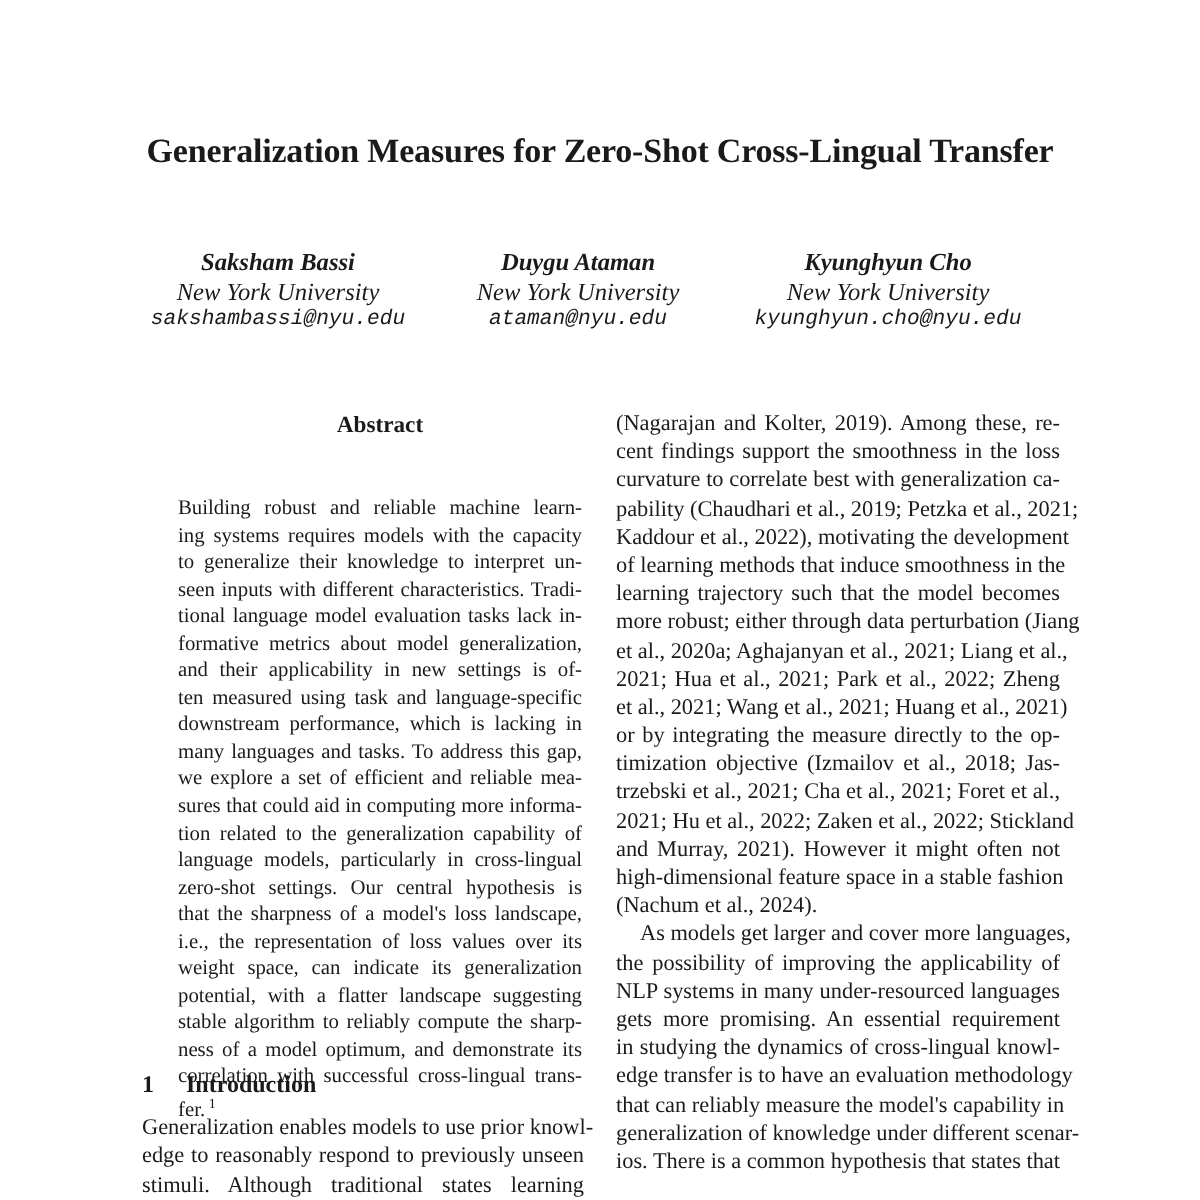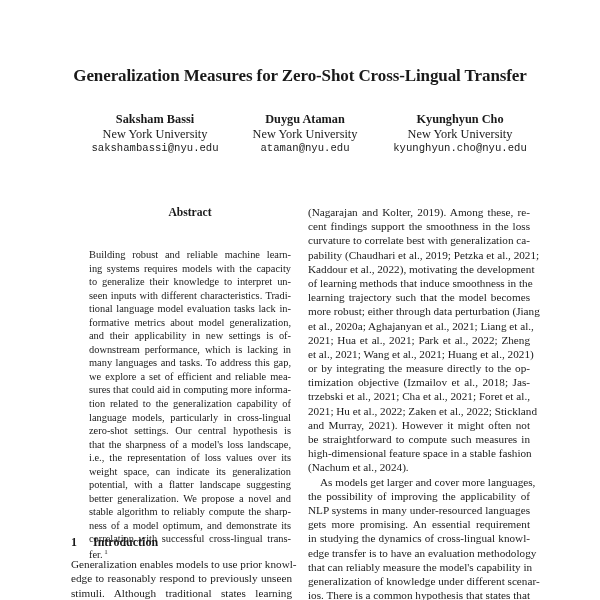--- a/index.html
+++ b/index.html
@@ -1,20 +1,20 @@
 <!DOCTYPE html>
 <html><head>
   <meta charset="utf-8">
   <style>
     html, body { margin:0; padding:0; background:#ffffff; }
     body { width:600px; height:600px; position:relative; overflow:hidden;
            font-family:"Liberation Serif", "DejaVu Serif", serif; color:#1a1a1a; }
     .title { position:absolute; top:66px; left:0; width:600px; text-align:center;
              font-weight:bold; font-size:17px; letter-spacing:-0.1px; }
-    .authors { position:absolute; top:112px; left:70px; width:460px; display:flex; justify-content:flex-end; }
+    .authors { position:absolute; top:124px; left:70px; width:460px; display:flex; justify-content:flex-start;font-style:italic; }
     .author { text-align:center; font-size:12.3px; line-height:14.6px; }
     .author .name { font-weight:bold; }
     .author .email { font-family:"Liberation Mono", "DejaVu Sans Mono", monospace; font-size:10.6px; }
     .a1 { width:150px; margin-left:-6px; }
     .a2 { width:150px; }
     .a3 { width:160px; margin-right:-10px; }
     .abs-head { position:absolute; top:206px; left:89px; width:202px; text-align:center; font-weight:bold; font-size:11.6px; }
     .abstract { position:absolute; top:236px; left:89px; width:202px; font-size:10.4px; line-height:13.55px;margin-top:12px; }
     .col2 { position:absolute; top:205px; left:308px; width:222px; font-size:11.2px; line-height:14.2px; }
     .line { white-space:nowrap; text-align:justify; text-align-last:justify; display:block; height:13.55px; }
@@ -53,32 +53,32 @@
 <div class="abs-head">Abstract</div>
 
 <div class="abstract" id="abstract">
     <span class="line">Building robust and reliable machine learn-</span>
     <span class="line">ing systems requires models with the capacity</span>
     <span class="line">to generalize their knowledge to interpret un-</span>
     <span class="line">seen inputs with different characteristics. Tradi-</span>
     <span class="line">tional language model evaluation tasks lack in-</span>
     <span class="line">formative metrics about model generalization,</span>
     <span class="line">and their applicability in new settings is of-</span>
+    <span class="line">ten measured using task and language-specific</span>
     <span class="line">downstream performance, which is lacking in</span>
     <span class="line">many languages and tasks. To address this gap,</span>
     <span class="line">we explore a set of efficient and reliable mea-</span>
     <span class="line">sures that could aid in computing more informa-</span>
     <span class="line">tion related to the generalization capability of</span>
     <span class="line">language models, particularly in cross-lingual</span>
     <span class="line">zero-shot settings. Our central hypothesis is</span>
     <span class="line">that the sharpness of a model's loss landscape,</span>
     <span class="line">i.e., the representation of loss values over its</span>
     <span class="line">weight space, can indicate its generalization</span>
     <span class="line">potential, with a flatter landscape suggesting</span>
-    <span class="line">better generalization. We propose a novel and</span>
     <span class="line">stable algorithm to reliably compute the sharp-</span>
     <span class="line">ness of a model optimum, and demonstrate its</span>
     <span class="line">correlation with successful cross-lingual trans-</span>
     <span class="line last">fer.<sup> 1</sup></span>
   </div>
 
 <div class="sec">
   <span class="num">1</span><span>Introduction</span>
 </div>
 
@@ -98,21 +98,20 @@
     <span class="line">learning trajectory such that the model becomes</span>
     <span class="line">more robust; either through data perturbation (Jiang</span>
     <span class="line">et al., 2020a; Aghajanyan et al., 2021; Liang et al.,</span>
     <span class="line">2021; Hua et al., 2021; Park et al., 2022; Zheng</span>
     <span class="line">et al., 2021; Wang et al., 2021; Huang et al., 2021)</span>
     <span class="line">or by integrating the measure directly to the op-</span>
     <span class="line">timization objective (Izmailov et al., 2018; Jas-</span>
     <span class="line">trzebski et al., 2021; Cha et al., 2021; Foret et al.,</span>
     <span class="line">2021; Hu et al., 2022; Zaken et al., 2022; Stickland</span>
     <span class="line">and Murray, 2021).  However it might often not</span>
-    <span class="line">be straightforward to compute such measures in</span>
     <span class="line">high-dimensional feature space in a stable fashion</span>
     <span class="line last">(Nachum et al., 2024).</span>
     <span class="line indent">As models get larger and cover more languages,</span>
     <span class="line">the possibility of improving the applicability of</span>
     <span class="line">NLP systems in many under-resourced languages</span>
     <span class="line">gets more promising.  An essential requirement</span>
     <span class="line">in studying the dynamics of cross-lingual knowl-</span>
     <span class="line">edge transfer is to have an evaluation methodology</span>
     <span class="line">that can reliably measure the model's capability in</span>
     <span class="line">generalization of knowledge under different scenar-</span>

